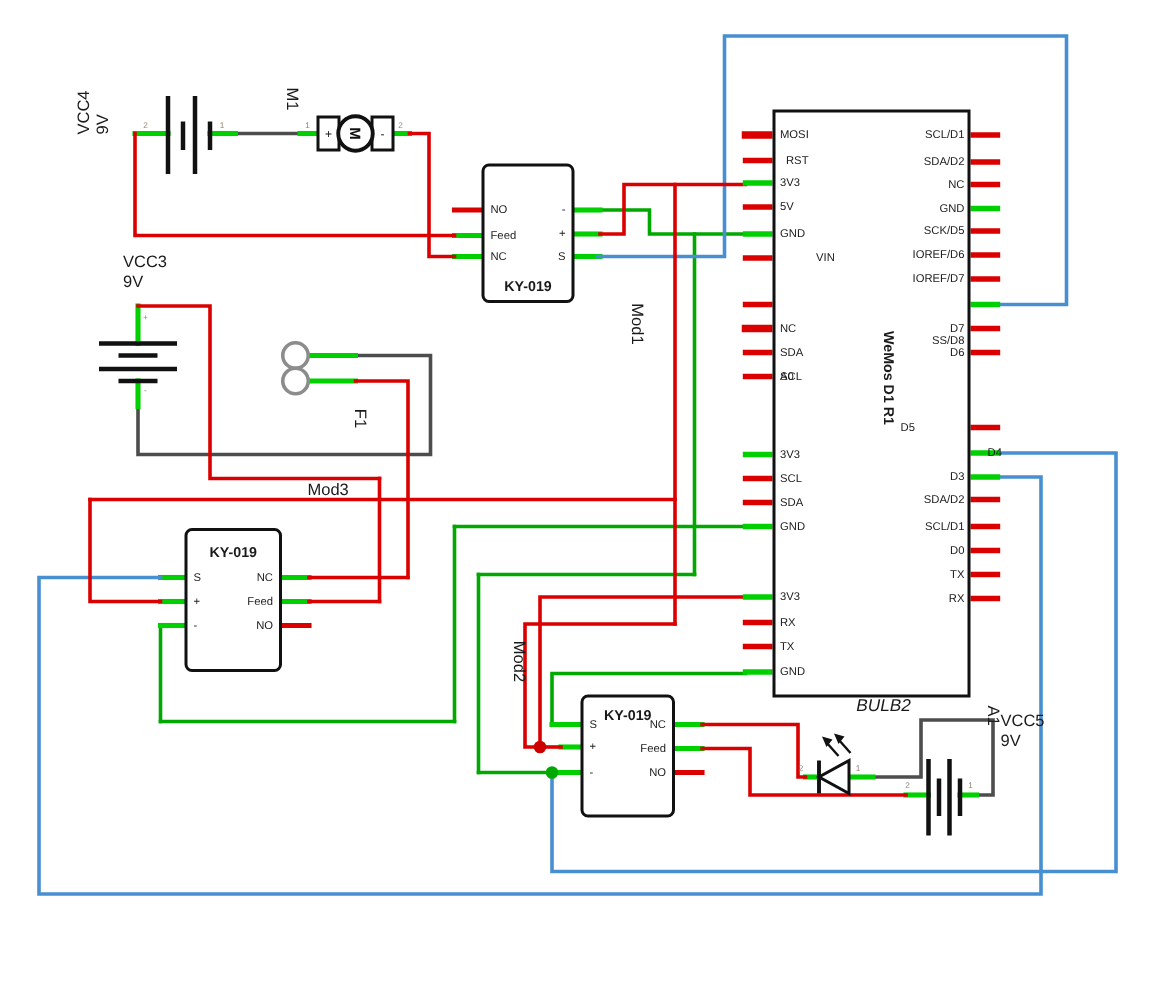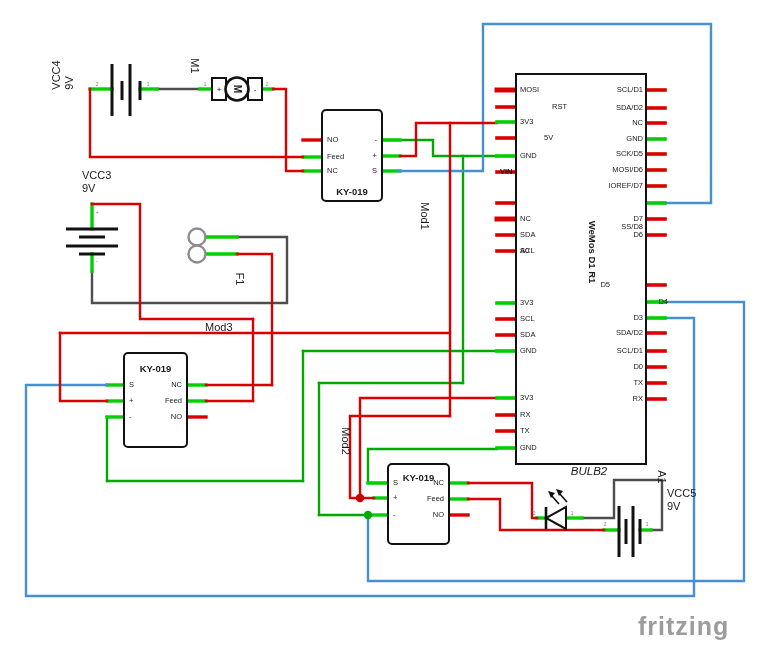--- a/index.html
+++ b/index.html
@@ -149,43 +149,43 @@
       <polygon points="566,507 566,529 546,518" fill="#fff" stroke="#111111" stroke-width="2"></polygon>
       <line x1="559" y1="504" x2="551" y2="495" stroke="#111111" stroke-width="1.6"></line>
       <line x1="567" y1="502" x2="559" y2="493" stroke="#111111" stroke-width="1.6"></line>
       <polygon points="548,491 555,493 551,498" fill="#111111"></polygon>
       <polygon points="556,489 563,491 559,496" fill="#111111"></polygon>
     </svg>
 
   <div id="overlay">
       <div class="part" style="left:515px;top:73px;width:132px;height:392px;"></div>
       <div class="plabel" style="left:520px;top:85px;">MOSI</div>
-      <div class="plabel" style="left:520px;top:102px;padding-left:32px;">RST</div>
+      <div class="plabel" style="left:492px;top:102px;padding-left:32px;">RST</div>
       <div class="plabel" style="left:520px;top:117px;">3V3</div>
-      <div class="plabel" style="left:544px;top:133px;">5V</div>
+      <div class="plabel" style="left:520px;top:133px;">5V</div>
       <div class="plabel" style="left:520px;top:151px;">GND</div>
-      <div class="plabel" style="left:500px;top:167px;font-weight:bold;">VIN</div>
+      <div class="plabel" style="left:544px;top:167px;">VIN</div>
       <div class="plabel" style="left:520px;top:214px;margin-top:32px;">A0</div>
       <div class="plabel" style="left:520px;top:214px;">NC</div>
       <div class="plabel" style="left:520px;top:230px;">SDA</div>
       <div class="plabel" style="left:520px;top:246px;">SCL</div>
       <div class="plabel" style="left:520px;top:298px;">3V3</div>
       <div class="plabel" style="left:520px;top:314px;">SCL</div>
       <div class="plabel" style="left:520px;top:330px;">SDA</div>
       <div class="plabel" style="left:520px;top:346px;">GND</div>
       <div class="plabel" style="left:520px;top:393px;">3V3</div>
       <div class="plabel" style="left:520px;top:410px;">RX</div>
       <div class="plabel" style="left:520px;top:426px;">TX</div>
       <div class="plabel" style="left:520px;top:443px;">GND</div>
       <div class="plabel r" style="left:563px;top:85px;width:80px;">SCL/D1</div>
       <div class="plabel r" style="left:563px;top:103px;width:80px;">SDA/D2</div>
       <div class="plabel r" style="left:563px;top:118px;width:80px;">NC</div>
       <div class="plabel r" style="left:563px;top:134px;width:80px;">GND</div>
       <div class="plabel r" style="left:563px;top:149px;width:80px;">SCK/D5</div>
-      <div class="plabel r" style="left:563px;top:165px;width:80px;">MOSI/D6</div>
+      <div class="plabel r" style="left:563px;top:165px;width:80px;">IOREF/D6</div>
       <div class="plabel r" style="left:563px;top:181px;width:80px;">IOREF/D7</div>
       <div class="plabel r" style="left:563px;top:196px;width:80px;margin-top:26px;">SS/D8</div>
       <div class="plabel r" style="left:563px;top:214px;width:80px;">D7</div>
       <div class="plabel r" style="left:563px;top:230px;width:80px;">D6</div>
       <div class="plabel r" style="left:530px;top:280px;width:80px;">D5</div>
       <div class="plabel r" style="left:588px;top:297px;width:80px;">D4</div>
       <div class="plabel r" style="left:563px;top:313px;width:80px;">D3</div>
       <div class="plabel r" style="left:563px;top:328px;width:80px;">SDA/D2</div>
       <div class="plabel r" style="left:563px;top:346px;width:80px;">SCL/D1</div>
       <div class="plabel r" style="left:563px;top:362px;width:80px;">D0</div>
@@ -236,18 +236,17 @@
   <div class="lbl" style="left:82px;top:169px;">
     <div>VCC3</div>
     <div>9V</div>
   </div>
   <div class="vlabel" style="left:239px;top:279px;">F1</div>
   <div class="lbl" style="left:205px;top:321px;">Mod3</div>
   <div class="vlabel" style="left:345px;top:441px;">Mod2</div>
   <div class="vlabel boardname" style="left:592px;top:252px;">WeMos D1 R1</div>
   <div class="lbl c" style="left:549px;top:465px;width:80px;font-size:11.5px;font-style:italic;">BULB2</div>
   <div class="vlabel" style="left:661px;top:477px;">A1</div>
-  <div class="lbl" style="left:667px;top:475px;margin-top:12px;">
+  <div class="lbl" style="left:667px;top:475px;">
     <div>VCC5</div>
     <div>9V</div>
   </div>
-  <div class="watermark" style="left:638px;top:612px;">fritzing</div>
 </div>
 
 </body></html>

